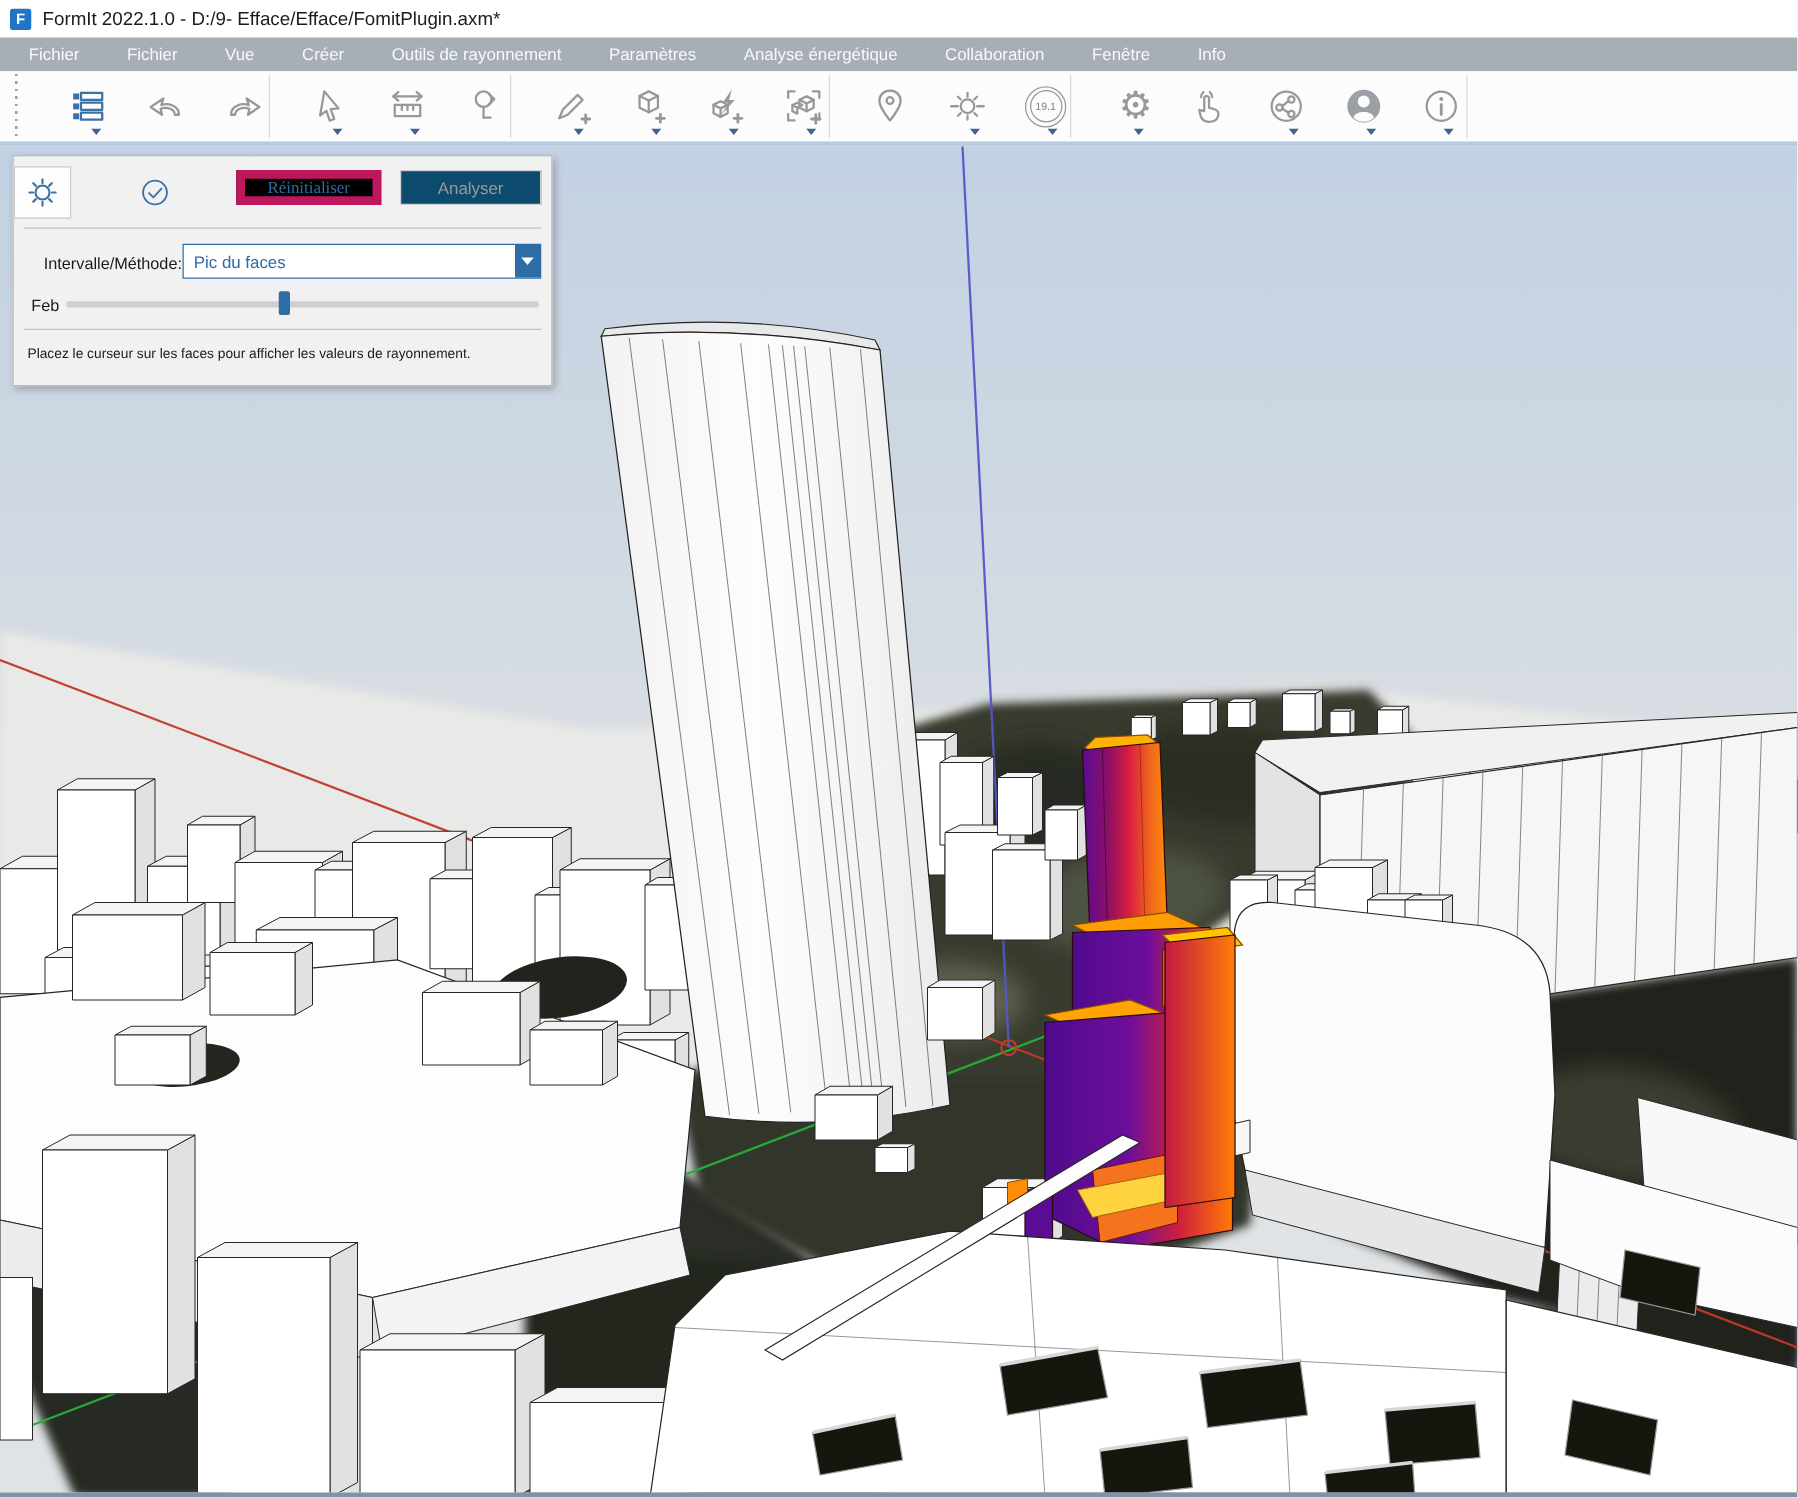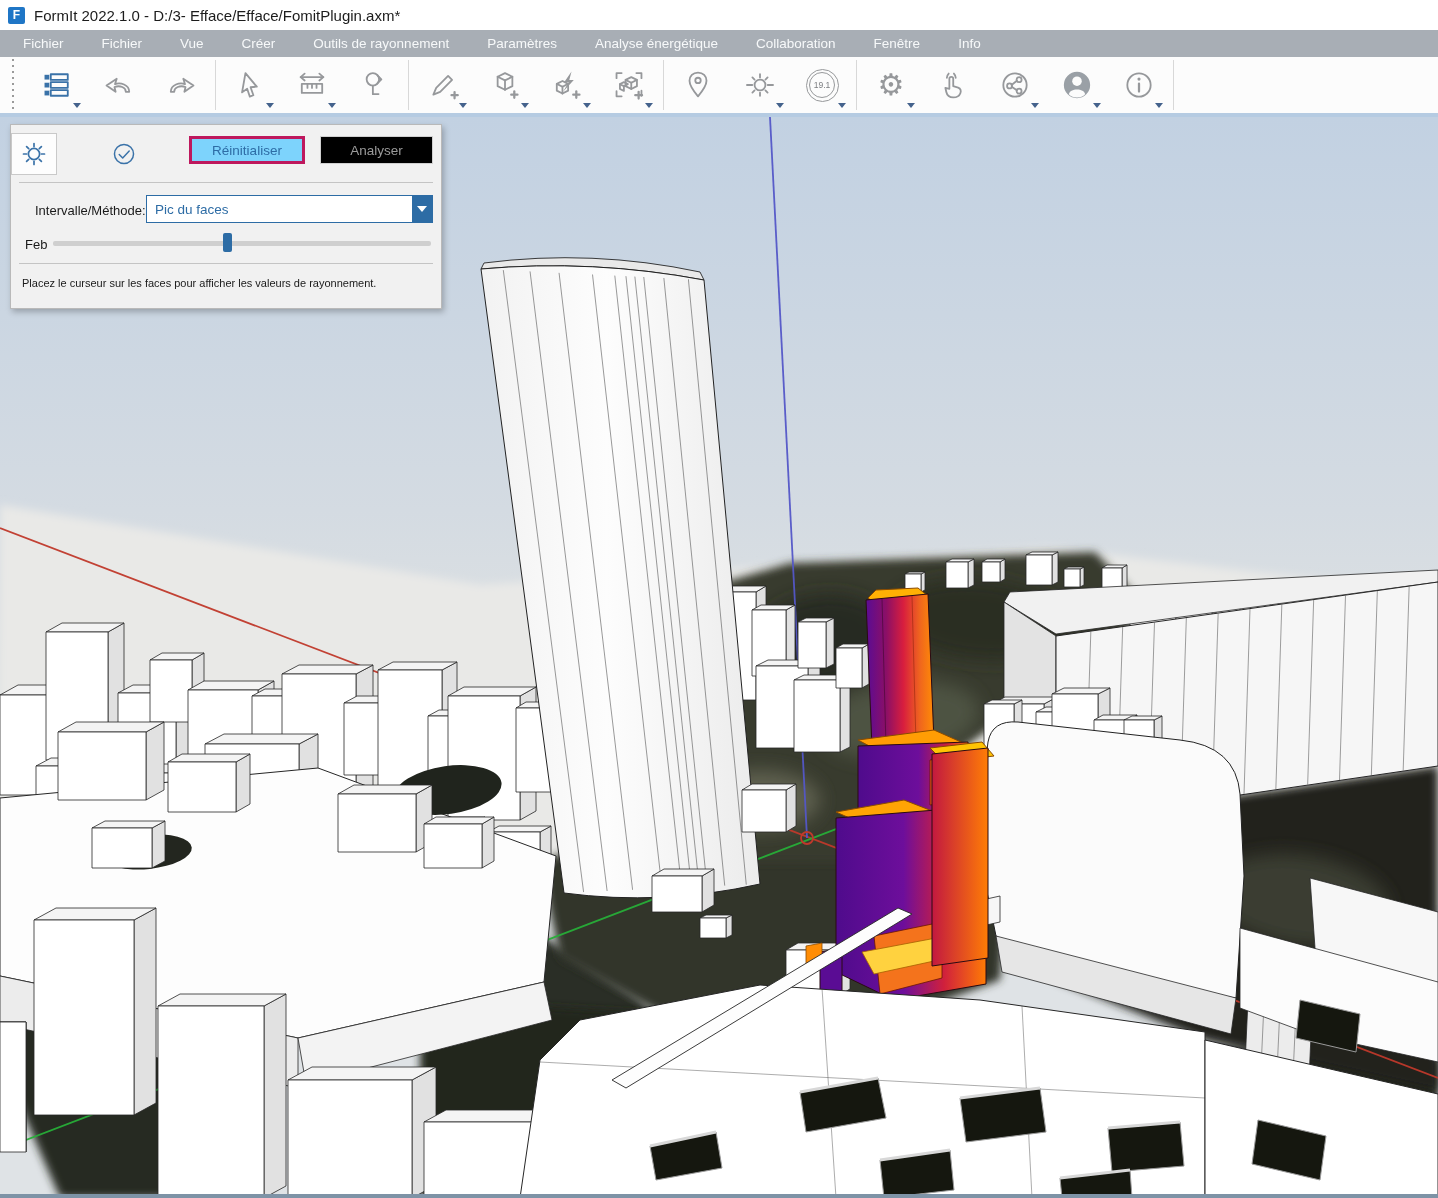--- a/index.html
+++ b/index.html
@@ -10,21 +10,21 @@
     display:flex;align-items:center;justify-content:center;border-radius:2px;margin-right:9px;}
   .title-text{font-size:15px;color:#1c1c1c;}
   
   .menubar{height:27px;background:#a8aeb5;display:flex;align-items:center;padding-left:4px;}
   .menu-item{color:#f7f9fa;font-size:13.5px;padding:0 19px;cursor:default;white-space:nowrap;text-align:right;}
   
   .toolbar{height:56px;background:#fcfcfc;display:flex;align-items:center;position:relative;}
   .drag-dots{width:20px;height:52px;margin-left:6px;
     background-image:repeating-linear-gradient(#9a9a9a 0 2px,transparent 2px 6px);
     background-size:2px 100%;background-repeat:no-repeat;background-position:6px 0;}
-  .tbtn{width:62px;height:52px;position:relative;display:flex;align-items:center;justify-content:center;}
+  .tbtn{width:62px;height:52px;position:relative;display:flex;align-items:center;justify-content:flex-end;}
   .tbtn .ic{width:34px;height:34px;stroke:#96989b;fill:none;stroke-width:1.6;stroke-linejoin:round;stroke-linecap:round;}
   .caret{position:absolute;right:7px;bottom:3px;width:0;height:0;
     border-left:4.5px solid transparent;border-right:4.5px solid transparent;border-top:5px solid #44628c;}
   .tsep{width:1px;height:50px;background:#d8d8d8;margin:0 3px;}
   .toolbar-strip{height:4px;background:#b5cbe2;}
   .badge{width:31px;height:31px;border:1.5px solid #97999b;border-radius:50%;
     display:flex;align-items:center;justify-content:center;}
   .badge-inner{width:24px;height:24px;border:1px solid #97999b;border-radius:50%;
     display:flex;align-items:center;justify-content:center;font-size:8.5px;color:#7b7d80;}
   .gear-glyph{font-size:30px;color:#96989b;line-height:30px;}
@@ -33,42 +33,42 @@
   .viewport svg{display:block}
   .bottom-strip{position:absolute;left:0;bottom:0;width:1438px;height:4px;background:#7e93a6;}
   
   .panel{position:absolute;left:10px;top:124px;width:430px;height:183px;background:#f1f1f1;
     border:1px solid #b9b9b9;box-shadow:2px 3px 6px rgba(0,0,0,.25);font-size:13px;color:#1a1a1a;}
   .panel-suntab{position:absolute;left:0px;top:8px;width:44px;height:40px;background:#fdfdfd;
     border:1px solid #c9c9c9;display:flex;align-items:center;justify-content:center;}
   .panel-check{position:absolute;left:100px;top:16px;}
   .btn{position:absolute;top:11px;height:28px;font-size:13.5px;display:flex;align-items:center;
     justify-content:center;box-sizing:border-box;cursor:pointer;font-family:"Liberation Sans",sans-serif;}
-  .btn-reset{left:178px;width:116px;background:#7dd3fc;border:3px solid #be185d;color:#2d6ca5;}
-  .btn-analyze{left:309px;width:113px;background:#000000;border:1px solid #d0d0d0;color:#9b9b9b;}
+  .btn-reset{left:178px;width:116px;background:#000000;border:7px solid #be185d;color:#2d6ca5;font-family:Liberation Serif, serif;}
+  .btn-analyze{left:309px;width:113px;background:#0c4a6e;border:1px solid #d0d0d0;color:#9b9b9b;}
   .p-div{position:absolute;left:8px;right:8px;height:1px;background:#c4c4c4;}
   .p-label{position:absolute;left:24px;top:78px;}
   .dropdown{position:absolute;left:135px;top:70px;width:287px;height:28px;background:#fff;
     border:1px solid #2d6ca5;box-sizing:border-box;display:flex;align-items:center;cursor:pointer;}
   .dropdown-value{flex:1;padding-left:8px;color:#2d6ca5;font-size:13.5px;}
   .dropdown-arrow{width:20px;height:26px;background:#2d6ca5;display:flex;align-items:center;justify-content:center;}
   .dropdown-arrow i{width:0;height:0;border-left:5px solid transparent;border-right:5px solid transparent;
     border-top:6px solid #fff;}
   .month-label{position:absolute;left:14px;top:112px;}
   .slider{position:absolute;left:42px;top:108px;width:378px;height:20px;cursor:pointer;}
   .slider-track{position:absolute;left:0;top:8px;width:100%;height:5px;background:#cfcfcf;border-radius:2px;}
   .slider-handle{position:absolute;top:0px;width:9px;height:19px;background:#2d6ca5;border-radius:2px;}
   .p-hint{position:absolute;left:11px;top:152px;font-size:11px;}
 </style>
 </head>
 <body>
 
 <div class="titlebar">
   <div class="logo">F</div>
-  <div class="title-text">FormIt 2022.1.0 - D:/3- Efface/Efface/FomitPlugin.axm*</div>
+  <div class="title-text">FormIt 2022.1.0 - D:/9- Efface/Efface/FomitPlugin.axm*</div>
 </div>
 
 <div class="menubar">
   <span class="menu-item">Fichier</span>
   <span class="menu-item">Fichier</span>
   <span class="menu-item">Vue</span>
   <span class="menu-item">Créer</span>
   <span class="menu-item">Outils de rayonnement</span>
   <span class="menu-item">Paramètres</span>
   <span class="menu-item">Analyse énergétique</span>

